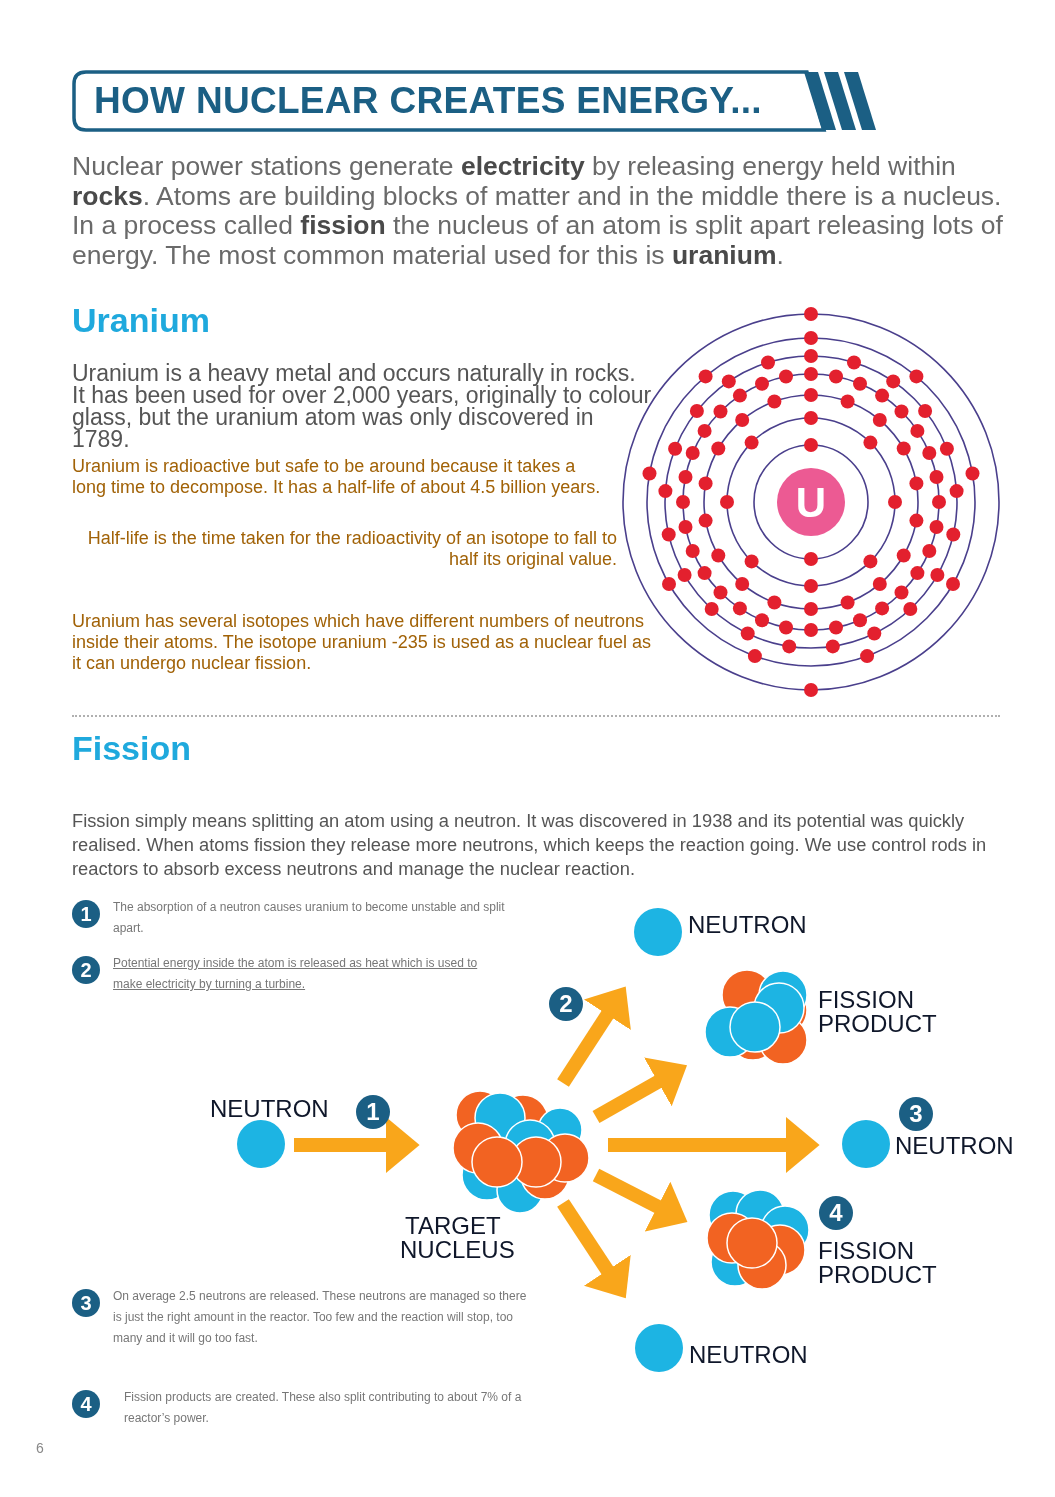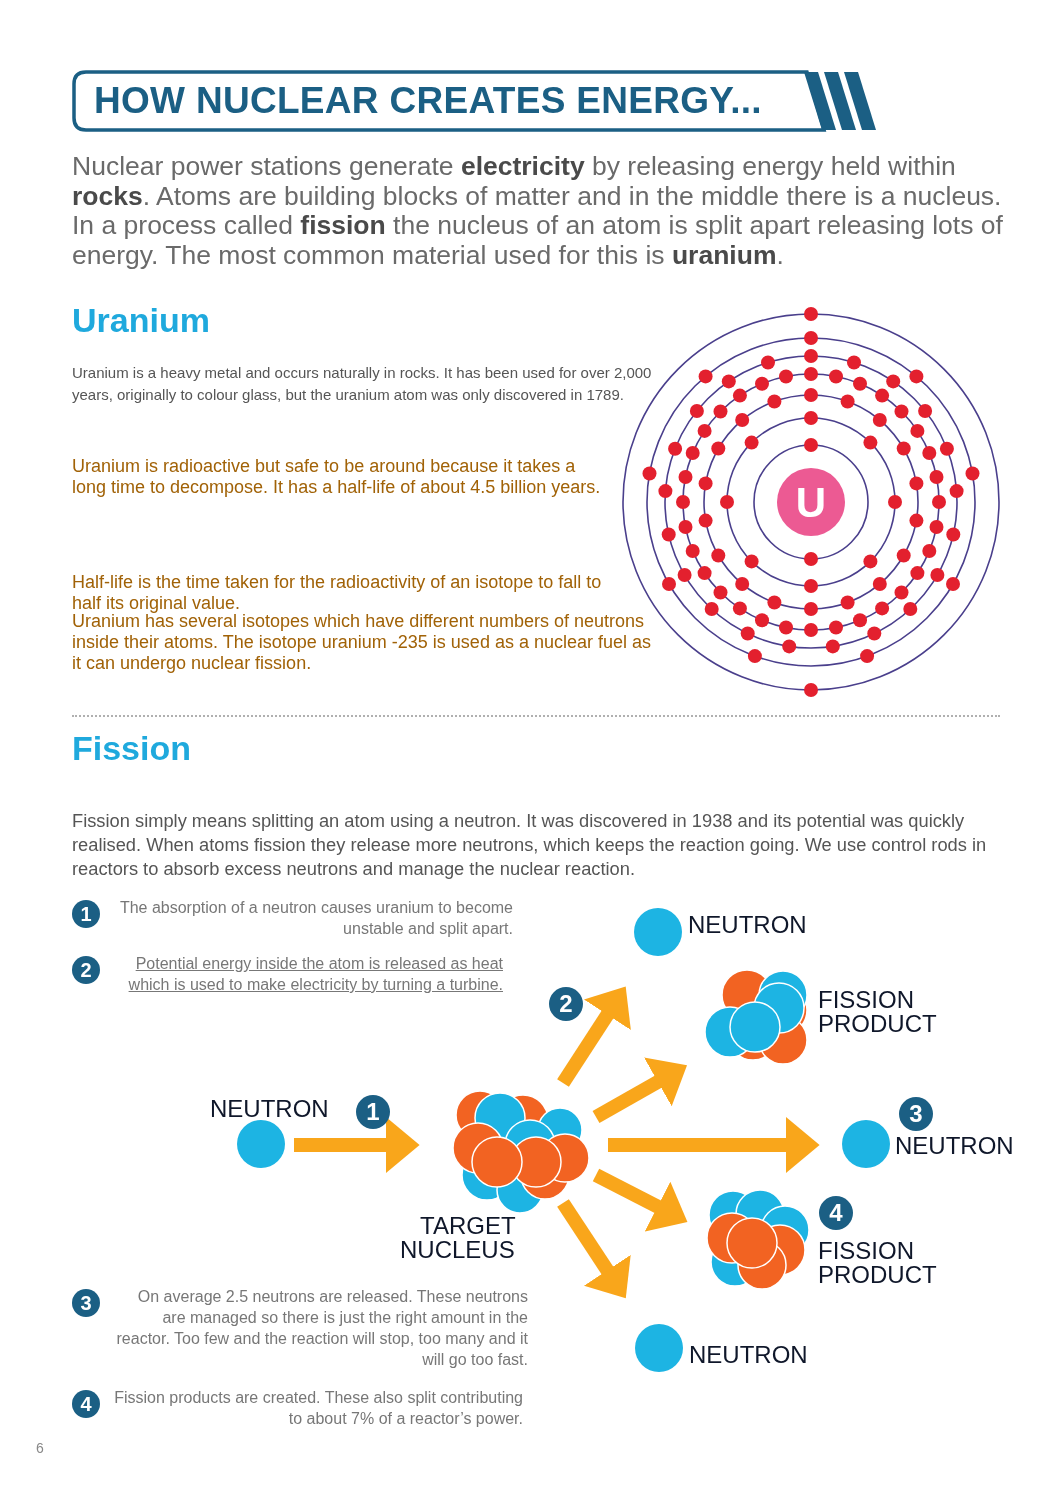--- a/index.html
+++ b/index.html
@@ -11,30 +11,30 @@
   .title-text { position:absolute; left:22px; top:6px; font-size:37px; font-weight:bold;
                 color:#1b5f84; letter-spacing:0.3px; white-space:nowrap; line-height:50px; }
   
   .intro { left:72px; top:152px; width:935px; font-size:26.5px; line-height:29.5px; color:#6a6a6a; }
   .intro b { color:#4a4a4a; }
   
   .h2 { font-size:34px; font-weight:bold; color:#1fa9dd; line-height:40px; }
   .uranium-heading { left:72px; top:300px; }
   .fission-heading { left:72px; top:728px; }
   
-  .u-lead { left:72px; top:362px; width:580px; font-size:15px; line-height:22px; color:#555; }
+  .u-lead { left:72px; top:362px; width:580px; font-size:23px; line-height:22px; color:#555; }
   .u-p { left:72px; width:585px; font-size:18px; line-height:21px; color:#a16207; }
   
   .f-intro { left:72px; top:809px; width:940px; font-size:18.3px; line-height:24px; color:#555; }
   
   .step { left:72px; width:460px; display:flex; align-items:flex-start; }
   .badge { width:28px; height:28px; border-radius:50%; background:#1b5f84; color:#fff;
            font-weight:bold; font-size:20px; line-height:28px; text-align:center; flex:0 0 28px;
            margin-right:13px; margin-top:3px; }
-  .step-text { font-size:16px; line-height:21px; color:#777;text-align:right; }
+  .step-text { font-size:12px; line-height:21px; color:#777; }
   .divider { left:72px; top:715px; width:928px; border-top:2px dotted #b0b0b0; }
   .page-num { left:36px; top:1440px; font-size:14px; color:#888; }
   
   .lbl { font-size:24px; font-weight:normal; color:#0f172a; line-height:25px; white-space:nowrap; }
   .dbadge { width:34px; height:34px; border-radius:50%; background:#1b5f84; color:#fff; font-weight:bold;
             font-size:24px; line-height:34px; text-align:center; }
   svg { position:absolute; }
 </style>
 </head>
 <body>
@@ -49,21 +49,21 @@
   <div class="title-text">HOW NUCLEAR CREATES ENERGY...</div>
 </div>
 
 <div class="abs intro">
   <span>Nuclear power stations generate </span><b>electricity</b><span> by releasing energy held within </span><b>rocks</b><span>. Atoms are building blocks of matter and in the middle there is a nucleus. In a process called </span><b>fission</b><span> the nucleus of an atom is split apart releasing lots of energy. The most common material used for this is </span><b>uranium</b><span>.</span>
 </div>
 
 <div class="abs h2 uranium-heading">Uranium</div>
 <div class="abs u-lead">Uranium is a heavy metal and occurs naturally in rocks. It has been used for over 2,000 years, originally to colour glass, but the uranium atom was only discovered in 1789.</div>
 <div class="abs u-p" style="top:456px;width:540px;">Uranium is radioactive but safe to be around because it takes a long time to decompose. It has a half-life of about 4.5 billion years.</div>
-<div class="abs u-p" style="top:572px;width:545px;">Half-life is the time taken for the radioactivity of an isotope to fall to half its original value.</div>
+<div class="abs u-p" style="top:528px;width:545px;text-align:right;">Half-life is the time taken for the radioactivity of an isotope to fall to half its original value.</div>
 <div class="abs u-p" style="top:611px;width:585px;">Uranium has several isotopes which have different numbers of neutrons inside their atoms. The isotope uranium -235 is used as a nuclear fuel as it can undergo nuclear fission.</div>
 
 <svg id="atom" width="380" height="400" viewBox="0 0 380 400" style="left:621px;top:304px;">
   <g id="orbits">
       <circle cx="190" cy="198" r="57" fill="none" stroke="#4a3f8c" stroke-width="1.6"></circle>
       <circle cx="190" cy="198" r="84" fill="none" stroke="#4a3f8c" stroke-width="1.6"></circle>
       <circle cx="190" cy="198" r="107" fill="none" stroke="#4a3f8c" stroke-width="1.6"></circle>
       <circle cx="190" cy="198" r="128" fill="none" stroke="#4a3f8c" stroke-width="1.6"></circle>
       <circle cx="190" cy="198" r="146" fill="none" stroke="#4a3f8c" stroke-width="1.6"></circle>
       <circle cx="190" cy="198" r="164" fill="none" stroke="#4a3f8c" stroke-width="1.6"></circle>
@@ -179,21 +179,21 @@
 <div class="abs step" style="top:953px;">
   <div class="badge">2</div>
   <div class="step-text" style="width:390px;text-decoration:underline;">Potential energy inside the atom is released as heat which is used to make electricity by turning a turbine.</div>
 </div>
 <div class="abs step" style="top:1286px;">
   <div class="badge">3</div>
   <div class="step-text" style="width:415px;">On average 2.5 neutrons are released. These neutrons are managed so there is just the right amount in the reactor. Too few and the reaction will stop, too many and it will go too fast.</div>
 </div>
 <div class="abs step" style="top:1387px;">
   <div class="badge">4</div>
-  <div class="step-text" style="width:410px;">Fission products are created. These also split contributing to about 7% of a reactor’s power.</div>
+  <div class="step-text" style="width:410px;margin-left:11px;">Fission products are created. These also split contributing to about 7% of a reactor’s power.</div>
 </div>
 
 <svg width="1055" height="1497" viewBox="0 0 1055 1497" style="left:0;top:0;pointer-events:none;">
   <defs>
     <marker id="ah" markerWidth="4" markerHeight="4" refX="1" refY="2" orient="auto" markerUnits="strokeWidth">
       <path d="M0,0 L2.4,2 L0,4 Z" fill="#f9a61b"></path>
     </marker>
   </defs>
 
   <circle cx="261" cy="1144" r="24" fill="#1db4e3"></circle>
@@ -246,21 +246,21 @@
     <circle cx="780" cy="1250" r="25" fill="#f26322"></circle>
     <circle cx="762" cy="1265" r="24" fill="#f26322"></circle>
     <circle cx="752" cy="1243" r="25" fill="#f26322"></circle>
   </g>
 
   <circle cx="659" cy="1348" r="24" fill="#1db4e3"></circle>
 </svg>
 
 <div class="abs lbl" style="left:210px;top:1096px;">NEUTRON</div>
 <div class="abs dbadge" style="left:356px;top:1095px;">1</div>
-<div class="abs lbl" style="left:420px;top:1213px;">TARGET</div>
+<div class="abs lbl" style="left:405px;top:1213px;">TARGET</div>
 <div class="abs lbl" style="left:400px;top:1237px;">NUCLEUS</div>
 <div class="abs dbadge" style="left:549px;top:987px;">2</div>
 <div class="abs lbl" style="left:688px;top:912px;">NEUTRON</div>
 <div class="abs lbl" style="left:818px;top:987px;">FISSION</div>
 <div class="abs lbl" style="left:818px;top:1011px;">PRODUCT</div>
 <div class="abs dbadge" style="left:899px;top:1097px;">3</div>
 <div class="abs lbl" style="left:895px;top:1133px;">NEUTRON</div>
 <div class="abs dbadge" style="left:819px;top:1196px;">4</div>
 <div class="abs lbl" style="left:818px;top:1238px;">FISSION</div>
 <div class="abs lbl" style="left:818px;top:1262px;">PRODUCT</div>

